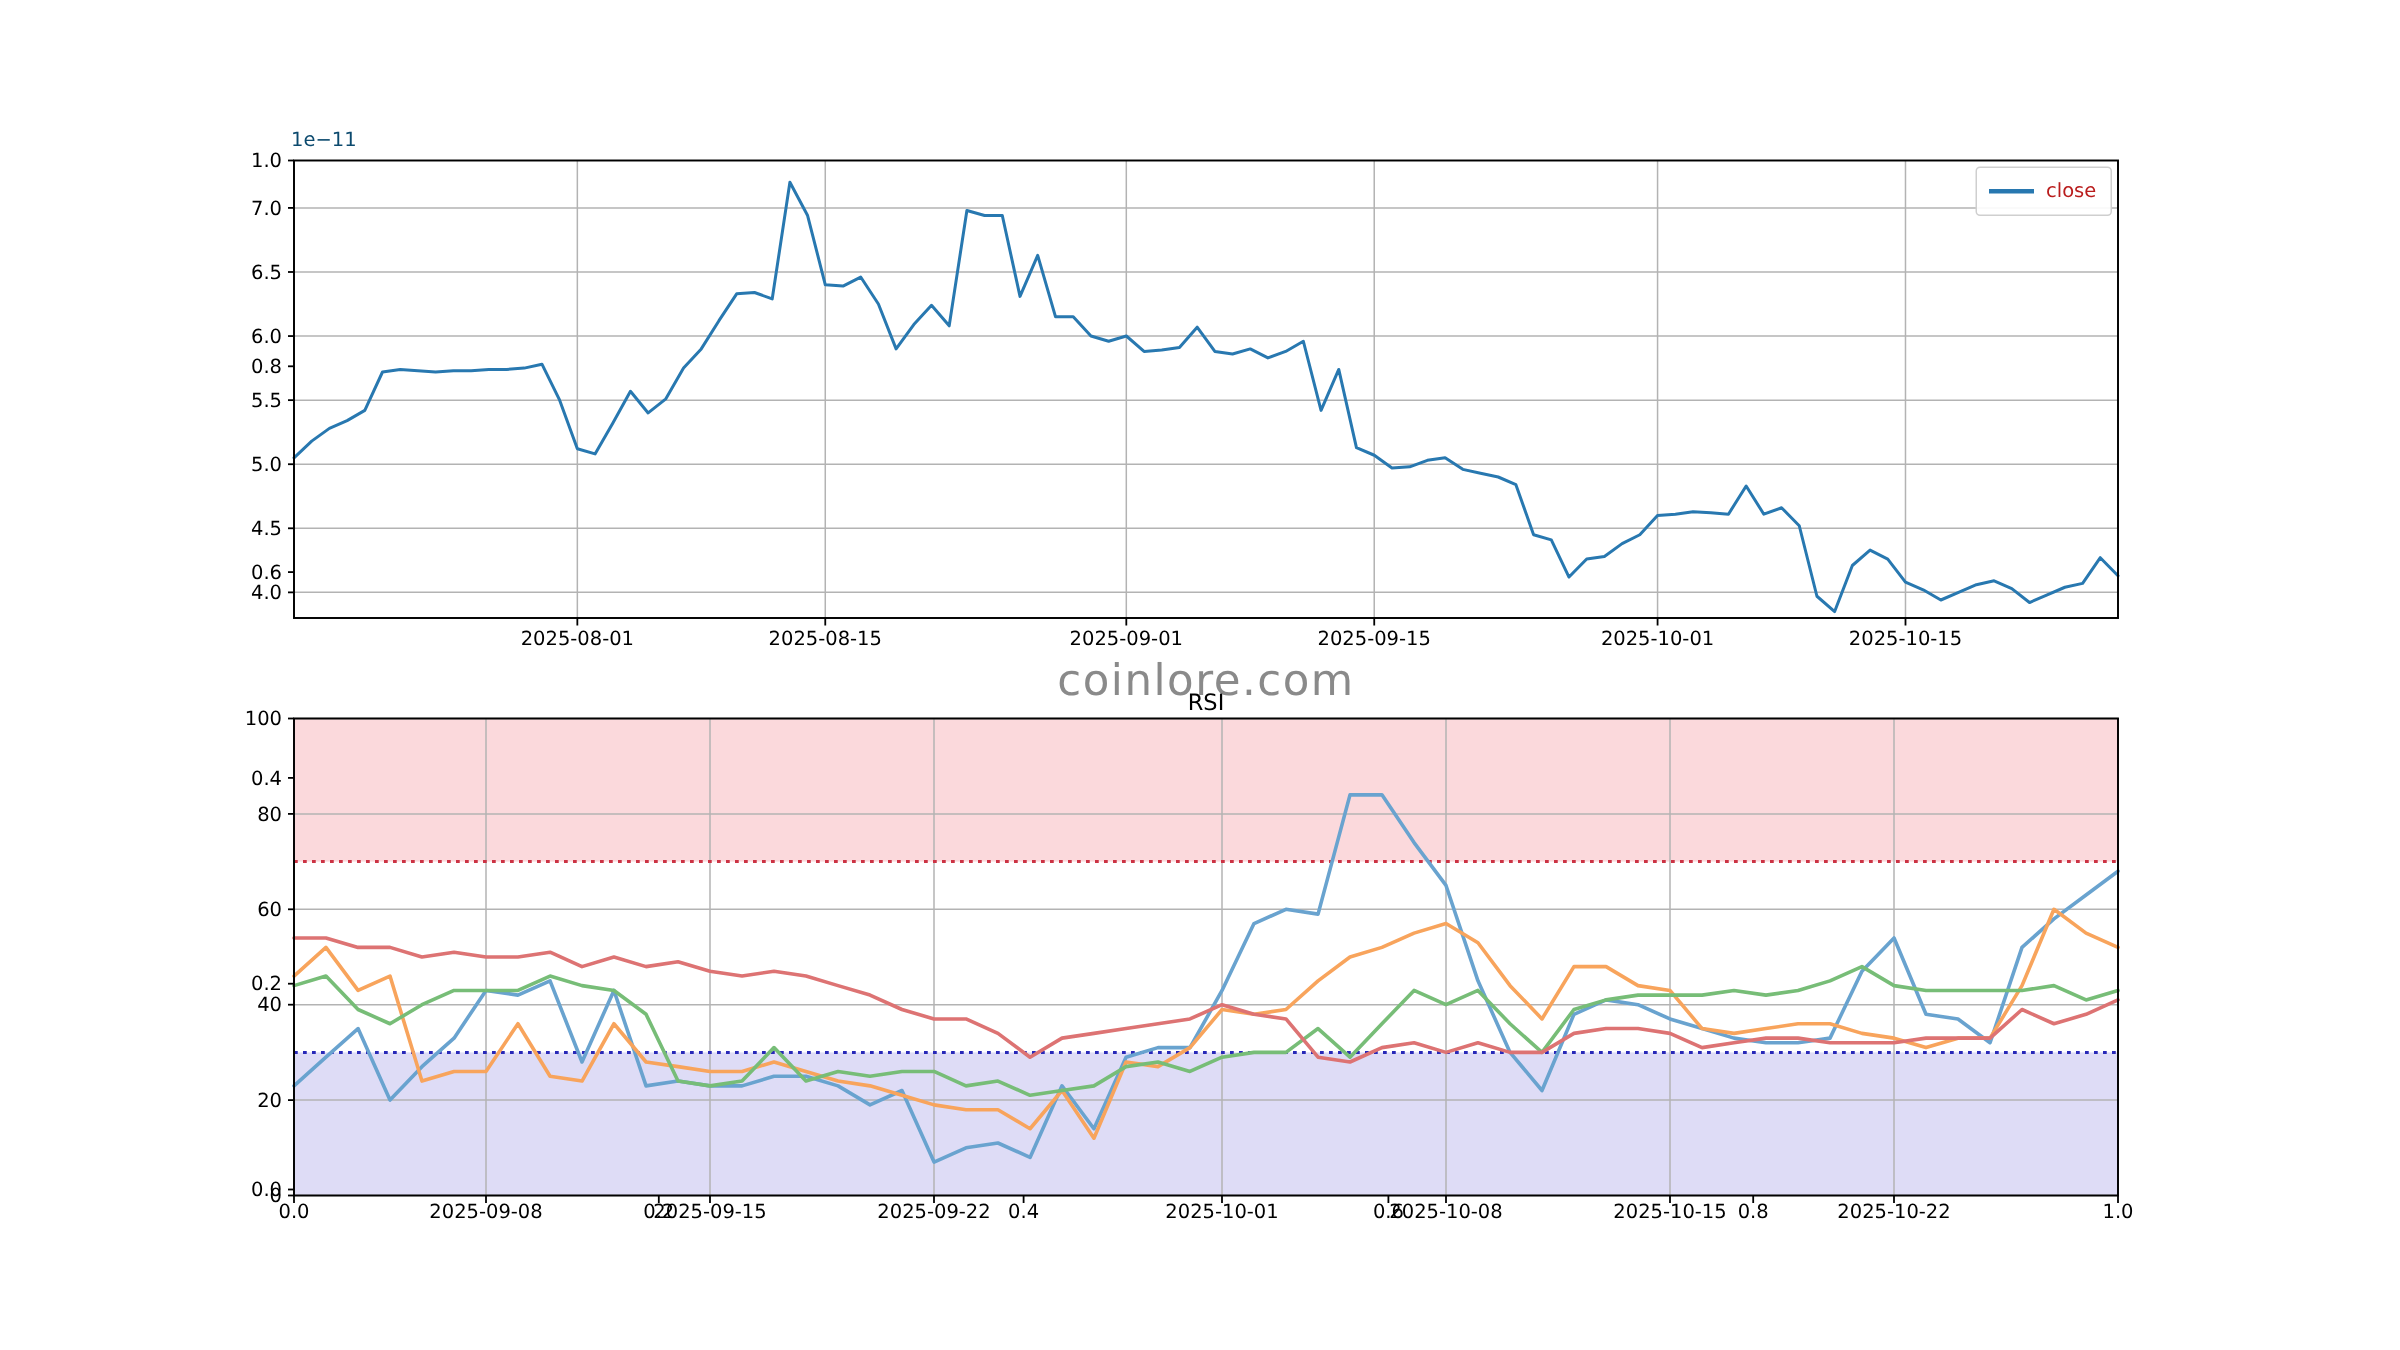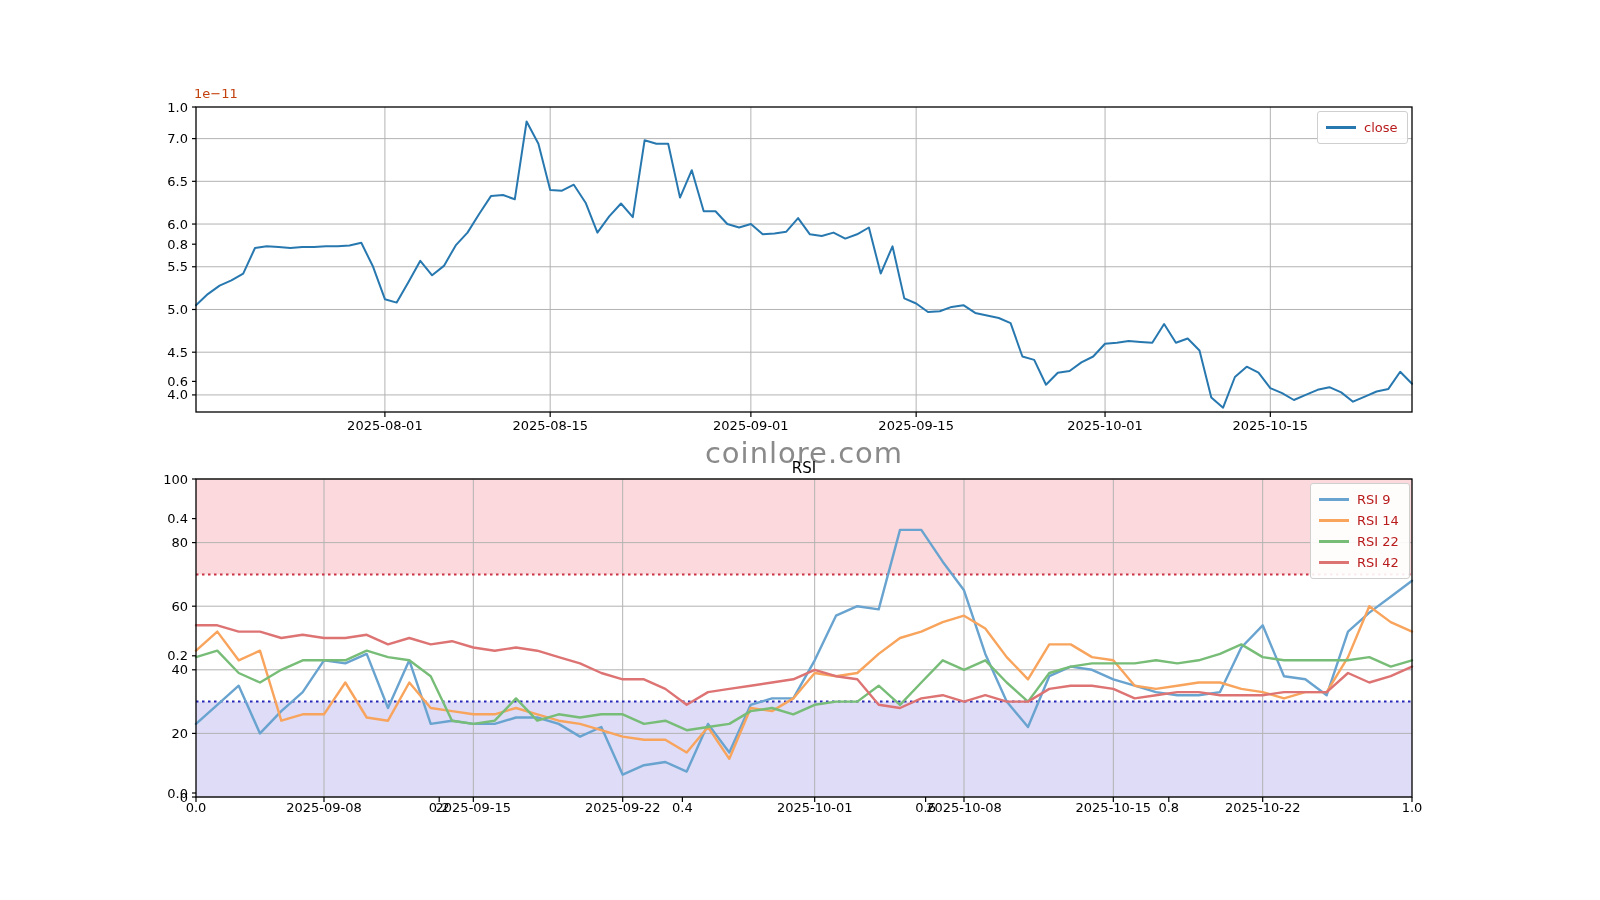--- a/index.html
+++ b/index.html
@@ -1,20 +1,20 @@
 <!DOCTYPE html>
 <html><head>
 <meta charset="utf-8">
 <style>
   html,body{margin:0;padding:0;background:#fff;}
   #fig{position:relative;width:1600px;height:900px;background:#fff;overflow:hidden;
        font-family:"DejaVu Sans","Liberation Sans",sans-serif;}
   #plot-svg{position:absolute;left:0;top:0;}
   .abs{position:absolute;}
-  #offset-label{left:194px;top:86px;font-size:13px;color:#c2410c;}
+  #offset-label{left:194px;top:86px;font-size:13px;color:#0c4a6e;}
   #watermark{left:0;top:436px;width:1608px;text-align:center;font-size:29px;color:#8a8a8a;letter-spacing:1px;}
   #rsi-title{left:0;top:459px;width:1608px;text-align:center;font-size:15px;color:#000;}
   .legend{position:absolute;background:rgba(255,255,255,0.9);border:1px solid #cfcfcf;border-radius:3px;
           padding:5px 10px 5px 8px;font-size:13px;color:#b91c1c;}
   #legend-close{left:1317px;top:111px;}
   #legend-rsi{left:1310px;top:483px;}
   .legend-entry{display:flex;align-items:center;height:21px;white-space:nowrap;}
   .legend-swatch{display:inline-block;width:30px;height:0;border-top-width:3px;border-top-style:solid;margin-right:8px;}
 </style>
 </head>
@@ -142,31 +142,13 @@
   <div class="abs" id="watermark">coinlore.com</div>
 
   <div class="abs" id="rsi-title">RSI</div>
 
   <div class="legend" id="legend-close">
       <div class="legend-entry">
         <span class="legend-swatch" style="border-top-color: rgb(40, 120, 176);"></span>
         <span>close</span>
       </div>
     </div>
-  <div class="legend" id="legend-rsi">
-      <div class="legend-entry">
-        <span class="legend-swatch" style="border-top-color: rgb(105, 163, 207);"></span>
-        <span>RSI 9</span>
-      </div>
-      <div class="legend-entry">
-        <span class="legend-swatch" style="border-top-color: rgb(248, 164, 92);"></span>
-        <span>RSI 14</span>
-      </div>
-      <div class="legend-entry">
-        <span class="legend-swatch" style="border-top-color: rgb(119, 189, 119);"></span>
-        <span>RSI 22</span>
-      </div>
-      <div class="legend-entry">
-        <span class="legend-swatch" style="border-top-color: rgb(221, 115, 115);"></span>
-        <span>RSI 42</span>
-      </div>
-    </div>
 </div>
 
 </body></html>

